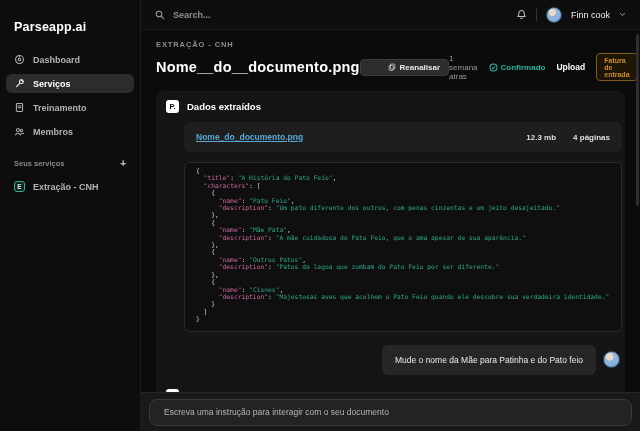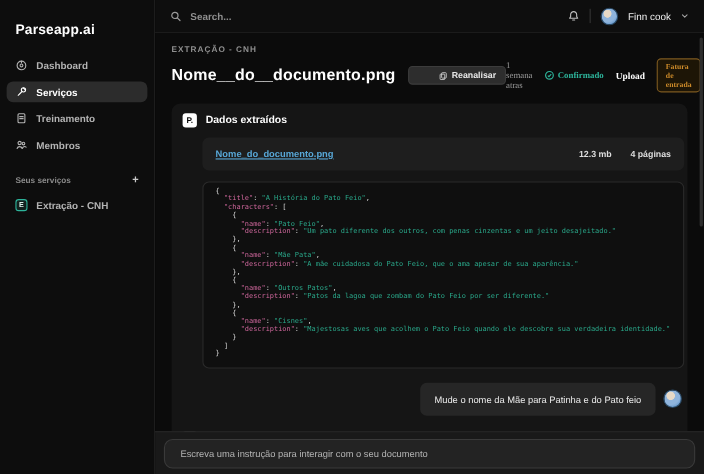--- a/index.html
+++ b/index.html
@@ -41,22 +41,22 @@
 
   .content { position:absolute; left:0; right:0; top:30px; bottom:0; overflow:hidden; }
 
   .page-head { padding:10px 15px 0; }
   .breadcrumb { font-size:7.5px; font-weight:700; letter-spacing:.9px; color:#8f8f8f; margin-bottom:4px; }
   .title-row { display:flex; align-items:center; }
   .doc-title { color:#fff; font-size:14.5px; font-weight:700; letter-spacing:.2px; }
   .btn { display:flex; align-items:center; gap:4px; background:#2d2d2d; border:1px solid #3c3c3c;
     border-radius:4px; color:#e8e8e8; font-size:8px; font-weight:600; padding:3px 8px; cursor:pointer; }
   .btn svg { width:8px; height:8px; stroke:#cfcfcf; fill:none; stroke-width:1.1; }
-  .reanalyze { margin-left:11px;padding-left:27px; }
-  .meta { margin-left:auto; display:flex; align-items:center; gap:11px;font-family:Liberation Serif, serif; }
+  .reanalyze { margin-left:0;padding-left:27px; }
+  .meta { margin-left:auto; display:flex; align-items:center; gap:11px; }
   .meta-time { color:#9a9a9a; font-size:8px; }
   .status { color:var(--accent_teal,#2db39a); font-size:8px; font-weight:700;
     display:flex; align-items:center; gap:3px; }
   .status svg { width:9px; height:9px; stroke:var(--accent_teal,#2db39a); fill:none; stroke-width:1.2; }
   .upload-label { color:#fff; font-size:8.5px; font-weight:700; cursor:pointer; }
   .invoice-badge { color:var(--badge_amber,#cf8c2a); border:1px solid #7e5a20; background:#1d1506;
     font-size:7px; font-weight:700; padding:2.5px 7px; border-radius:4px; }
 
   .panel { margin:10px 15px 0; background:#151515; border-radius:8px 8px 0 0;
     padding:9px 3px 0 10px; height:400px; }

